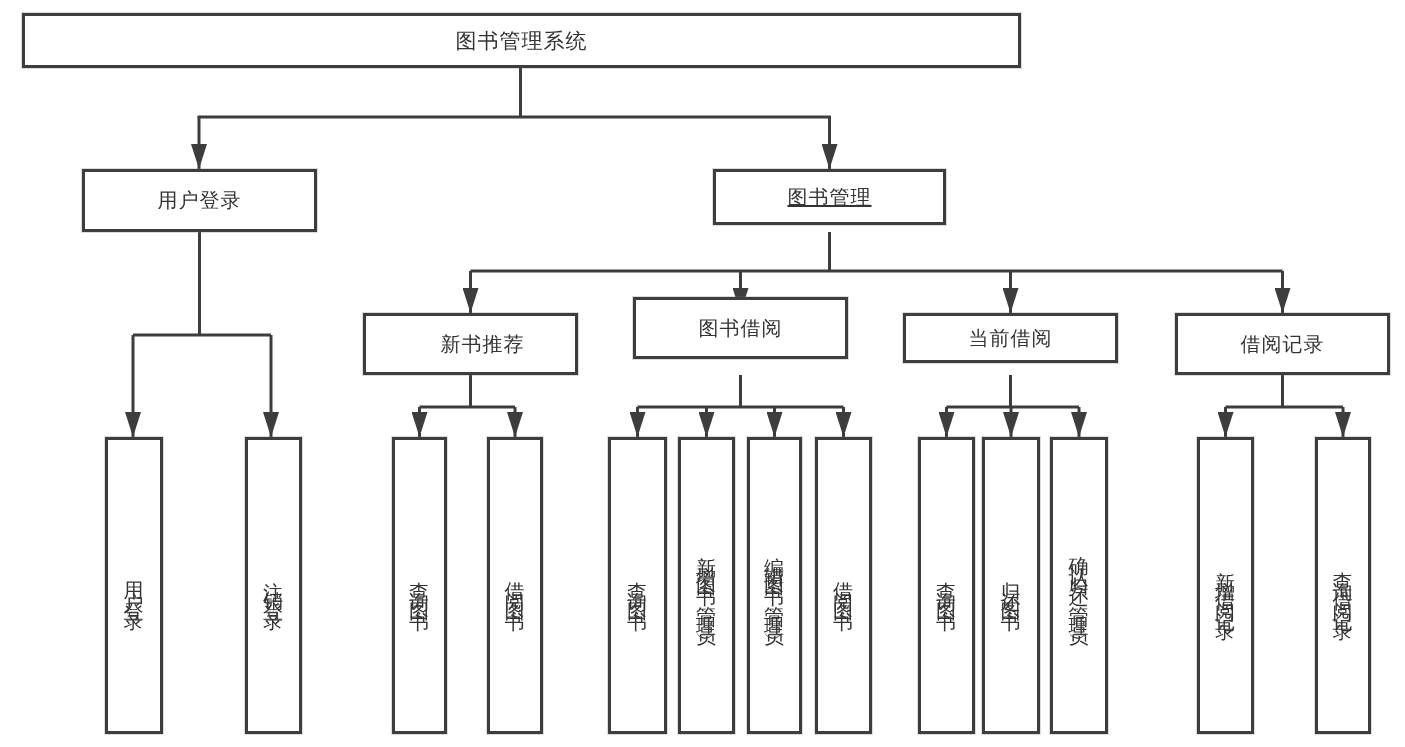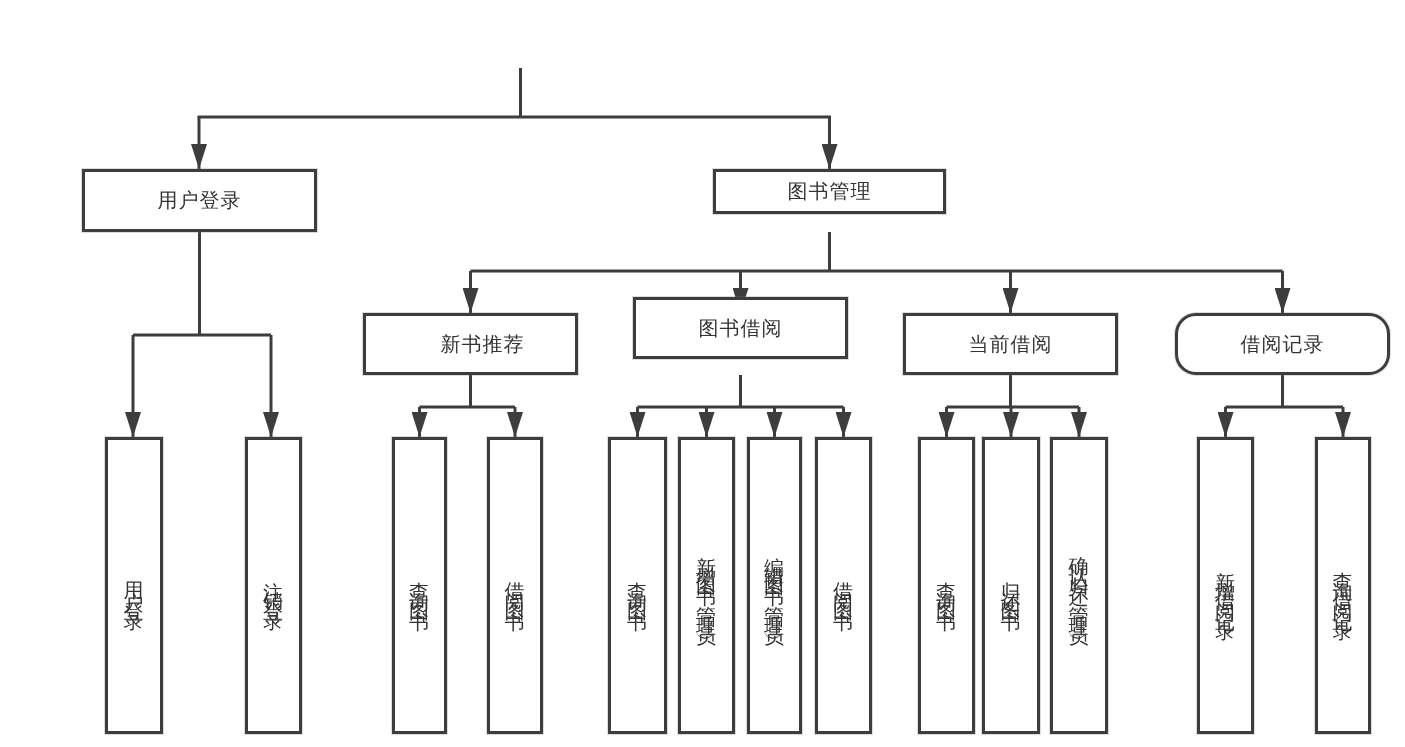--- a/index.html
+++ b/index.html
@@ -97,28 +97,29 @@
     <path class="arrowline" marker-end="url(#arrowhead)" d="M706.5 407 V437"></path>
     <path class="arrowline" marker-end="url(#arrowhead)" d="M774.5 407 V437"></path>
     <path class="arrowline" marker-end="url(#arrowhead)" d="M843.5 407 V437"></path>
     <path class="arrowline" marker-end="url(#arrowhead)" d="M946.5 407 V437"></path>
     <path class="arrowline" marker-end="url(#arrowhead)" d="M1011 407 V437"></path>
     <path class="arrowline" marker-end="url(#arrowhead)" d="M1079 407 V437"></path>
     <path class="arrowline" marker-end="url(#arrowhead)" d="M1225.5 407 V437"></path>
     <path class="arrowline" marker-end="url(#arrowhead)" d="M1343 407 V437"></path>
   </svg>
 
+  <div class="node root h" style="left:22px; top:13px; width:999px; height:55px;">图书管理系统</div>
 
   <div class="node h" style="left:82px; top:169px; width:235px; height:63px;">用户登录</div>
-  <div class="node h" style="left:713px; top:169px; width:233px; height:45px;">图书管理</div>
+  <div class="node h" style="left:713px; top:169px; width:233px; height:56px;text-decoration:underline;">图书管理</div>
 
   <div class="node h" style="left:363px; top:313px; width:215px; height:62px;padding-left:24px;">新书推荐</div>
   <div class="node h" style="left:633px; top:297px; width:215px; height:62px;">图书借阅</div>
-  <div class="node h" style="left:903px; top:313px; width:215px; height:62px;">当前借阅</div>
-  <div class="node h" style="left:1175px; top:313px; width:215px; height:62px;border-radius:21px;">借阅记录</div>
+  <div class="node h" style="left:903px; top:313px; width:215px; height:50px;">当前借阅</div>
+  <div class="node h" style="left:1175px; top:313px; width:215px; height:62px;">借阅记录</div>
 
   <div class="node v" style="left:105px; top:437px; width:58px; height:297px;">用户登录</div>
   <div class="node v" style="left:245px; top:437px; width:57px; height:297px;">注销登录</div>
 
   <div class="node v" style="left:392px; top:437px; width:55px; height:297px;">查询图书</div>
   <div class="node v" style="left:487px; top:437px; width:56px; height:297px;">借阅图书</div>
 
   <div class="node v" style="left:608px; top:437px; width:59px; height:297px;">查询图书</div>
   <div class="node v" style="left:678px; top:437px; width:57px; height:297px;">新增图书（管理员）</div>
   <div class="node v" style="left:747px; top:437px; width:55px; height:297px;">编辑图书（管理员）</div>

